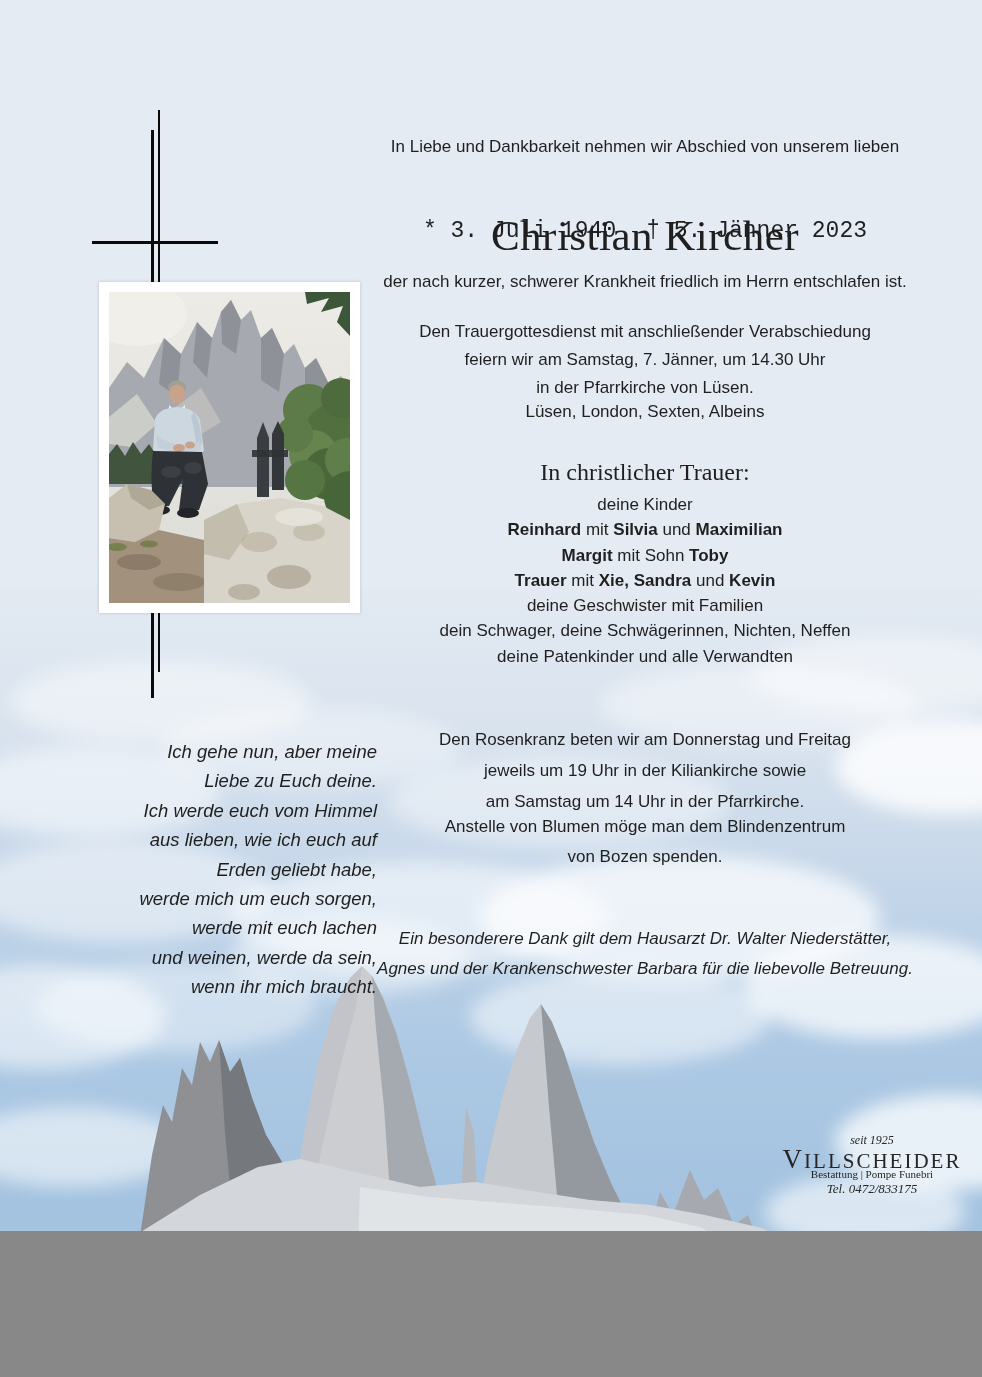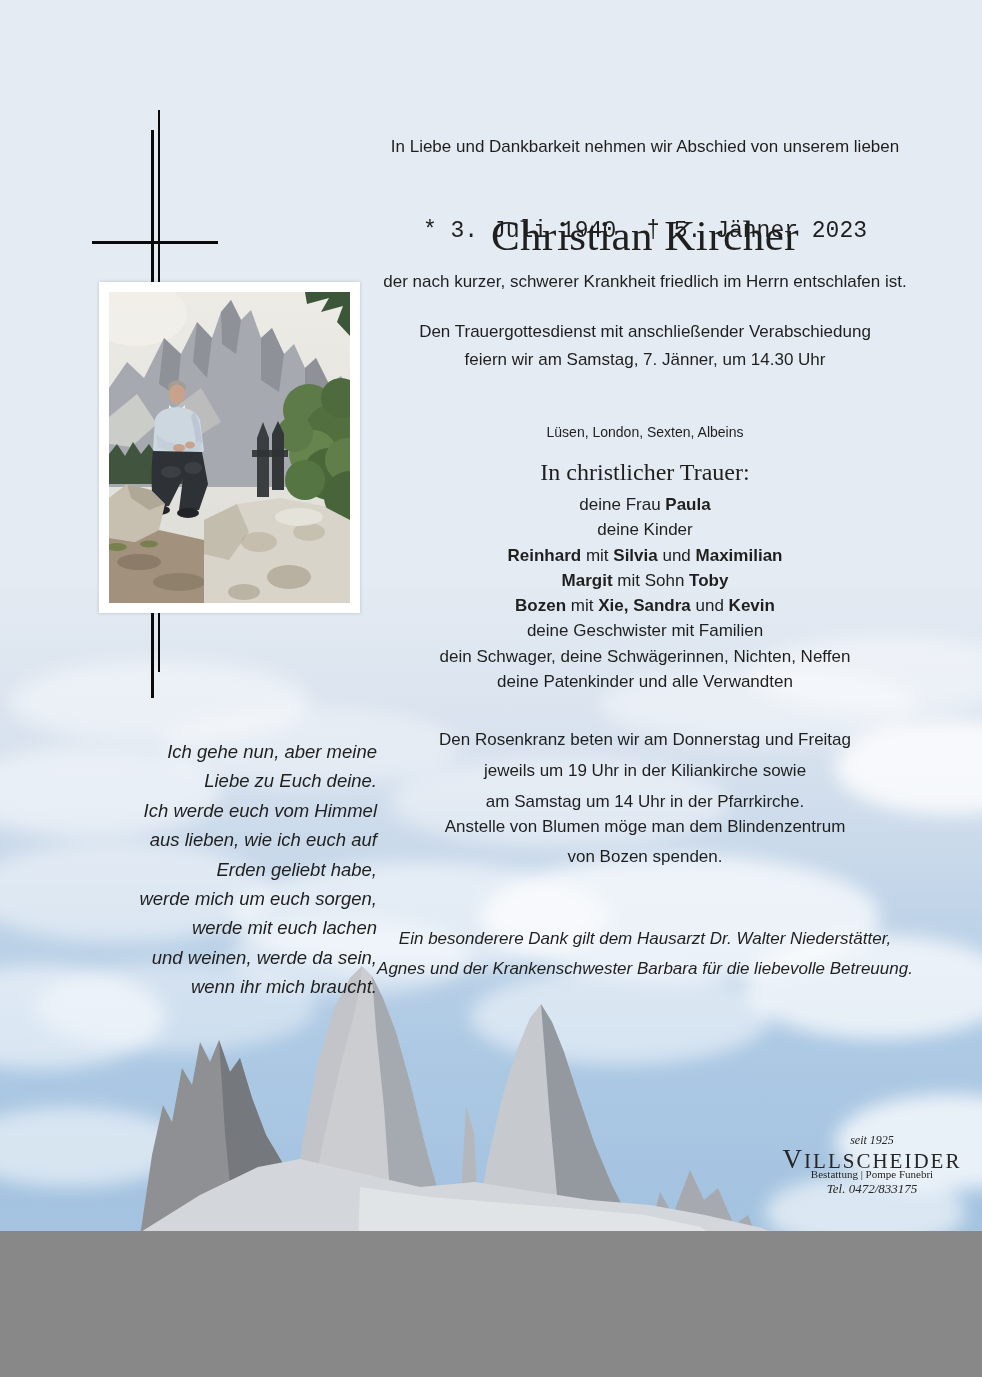--- a/index.html
+++ b/index.html
@@ -20,21 +20,21 @@
     background:#fff;padding:10px;z-index:3;box-shadow:0 0 3px rgba(60,70,90,.25);}
   #photo svg{display:block;}
   
   .tb{position:absolute;left:345px;width:600px;text-align:center;z-index:5;line-height:1.35;}
   .intro{top:136px;font-size:17px;}
   .name{top:160px;font-size:43px;font-family:"Liberation Serif",serif;font-weight:400;letter-spacing:.5px;margin-top:47px;}
   .dates{top:216px;font-size:23px;font-family:Liberation Mono, monospace;}
   .dates .gap{display:inline-block;width:30px;}
   .passing{top:271px;font-size:17px;}
   .service{top:318px;font-size:17px;line-height:28px;}
-  .places{top:423px;font-size:14px;}
+  .places{top:401px;font-size:17px;}
   .trauer-title{top:456px;font-size:24px;font-family:"Liberation Serif",serif;}
   .mourners{top:492px;font-size:17px;line-height:25.3px;}
   .mourners .b{font-weight:700;}
   .rosary{top:724px;font-size:17px;line-height:31px;text-align:center;}
   .flowers{top:812px;font-size:17px;line-height:30px;}
   .thanks{top:924px;font-size:17px;line-height:30px;font-style:italic;}
   .poem{position:absolute;left:72px;width:305px;text-align:right;z-index:5;
     top:737px;font-size:18.5px;line-height:29.4px;font-style:italic;}
   
   .logo{position:absolute;left:762px;width:220px;text-align:center;z-index:5;
@@ -222,31 +222,31 @@
   <div class="tb intro">In Liebe und Dankbarkeit nehmen wir Abschied von unserem lieben</div>
   <div class="tb name">Christian Kircher</div>
   <div class="tb dates">
     <span>* 3. Juli 1940</span><span class="gap"></span><span>† 5. Jänner 2023</span>
   </div>
   <div class="tb passing">der nach kurzer, schwerer Krankheit friedlich im Herrn entschlafen ist.</div>
 
   <div class="tb service">
     <div>Den Trauergottesdienst mit anschließender Verabschiedung</div>
     <div>feiern wir am Samstag, 7. Jänner, um 14.30 Uhr</div>
+    <div>in der Pfarrkirche von Lüsen.</div>
   </div>
 
   <div class="tb places">Lüsen, London, Sexten, Albeins</div>
 
   <div class="tb trauer-title">In christlicher Trauer:</div>
   <div class="tb mourners">
-    <div><span>deine Frau </span><span class="b">Paula</span></div>
     <div><span>deine Kinder</span></div>
     <div><span class="b">Reinhard</span><span> mit </span><span class="b">Silvia</span><span> und </span><span class="b">Maximilian</span></div>
     <div><span class="b">Margit</span><span> mit Sohn </span><span class="b">Toby</span></div>
-    <div><span class="b">Bozen</span><span> mit </span><span class="b">Xie, Sandra</span><span> und </span><span class="b">Kevin</span></div>
+    <div><span class="b">Trauer</span><span> mit </span><span class="b">Xie, Sandra</span><span> und </span><span class="b">Kevin</span></div>
     <div><span>deine Geschwister mit Familien</span></div>
     <div><span>dein Schwager, deine Schwägerinnen, Nichten, Neffen</span></div>
     <div><span>deine Patenkinder und alle Verwandten</span></div>
   </div>
 
   <div class="tb rosary">
     <div>Den Rosenkranz beten wir am Donnerstag und Freitag</div>
     <div>jeweils um 19 Uhr in der Kiliankirche sowie</div>
     <div>am Samstag um 14 Uhr in der Pfarrkirche.</div>
   </div>

